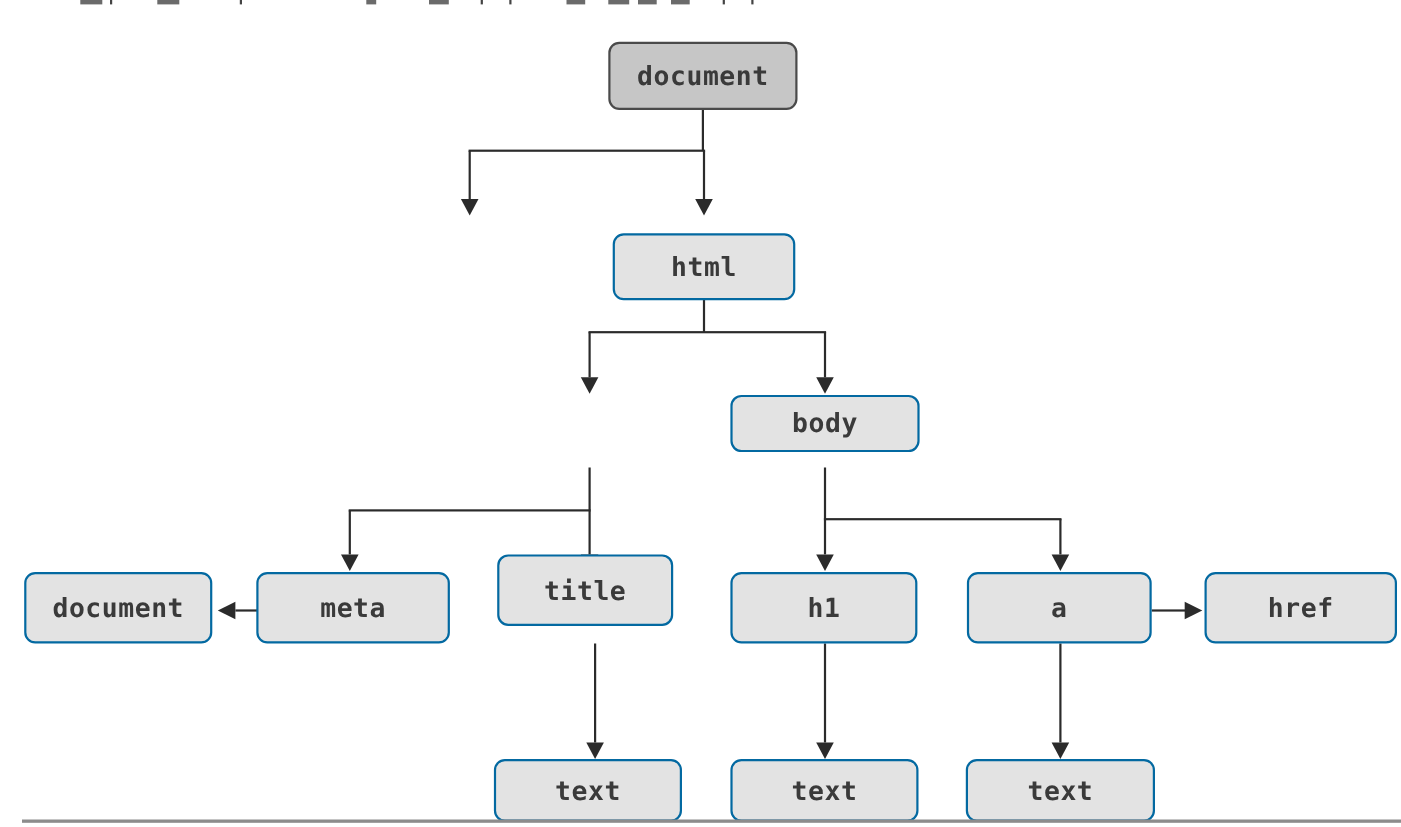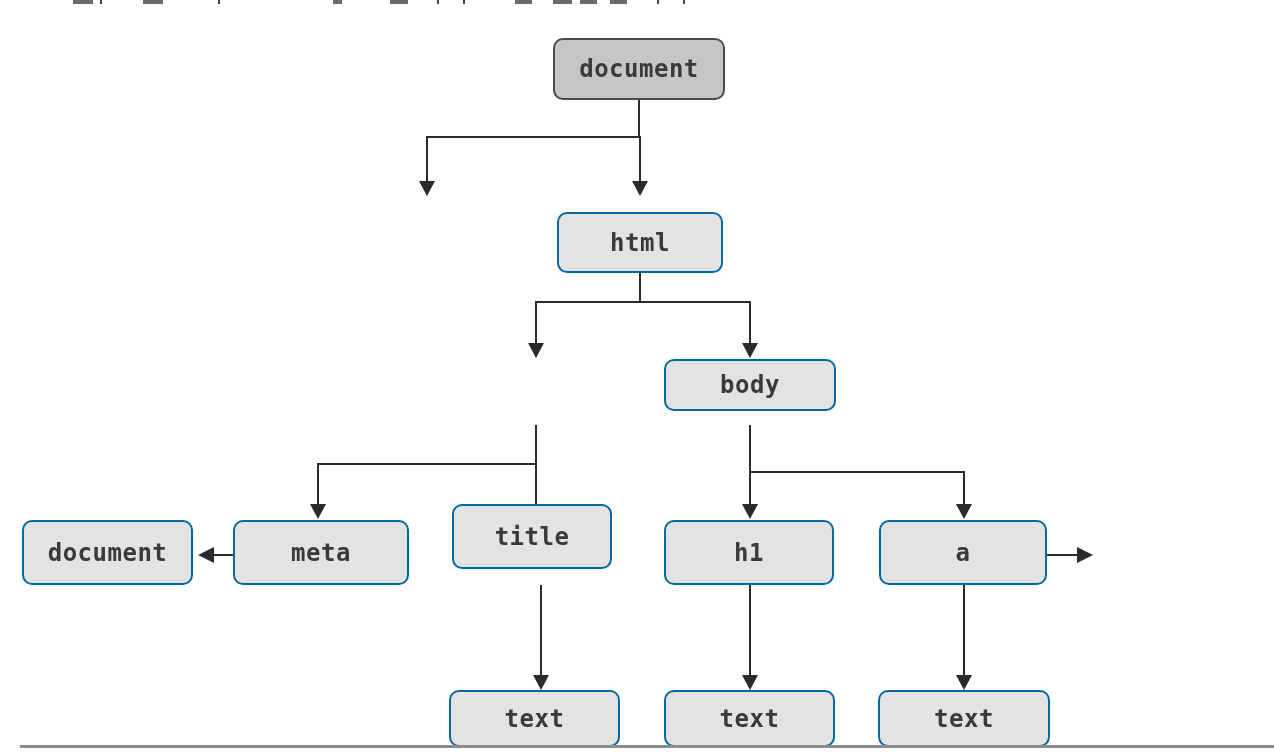--- a/index.html
+++ b/index.html
@@ -102,20 +102,23 @@
   </div>
   <div class="node" style="left:452px;top:504px;width:160px;height:65px">
     <span>title</span>
   </div>
   <div class="node" style="left:664px;top:520px;width:170px;height:65px">
     <span>h1</span>
   </div>
   <div class="node" style="left:879px;top:520px;width:168px;height:65px">
     <span>a</span>
   </div>
+  <div class="node" style="left:1095px;top:520px;width:175px;height:65px">
+    <span>href</span>
+  </div>
   <div class="node" style="left:449px;top:690px;width:171px;height:57px">
     <span>text</span>
   </div>
   <div class="node" style="left:664px;top:690px;width:171px;height:57px">
     <span>text</span>
   </div>
   <div class="node" style="left:878px;top:690px;width:172px;height:57px">
     <span>text</span>
   </div>
 

